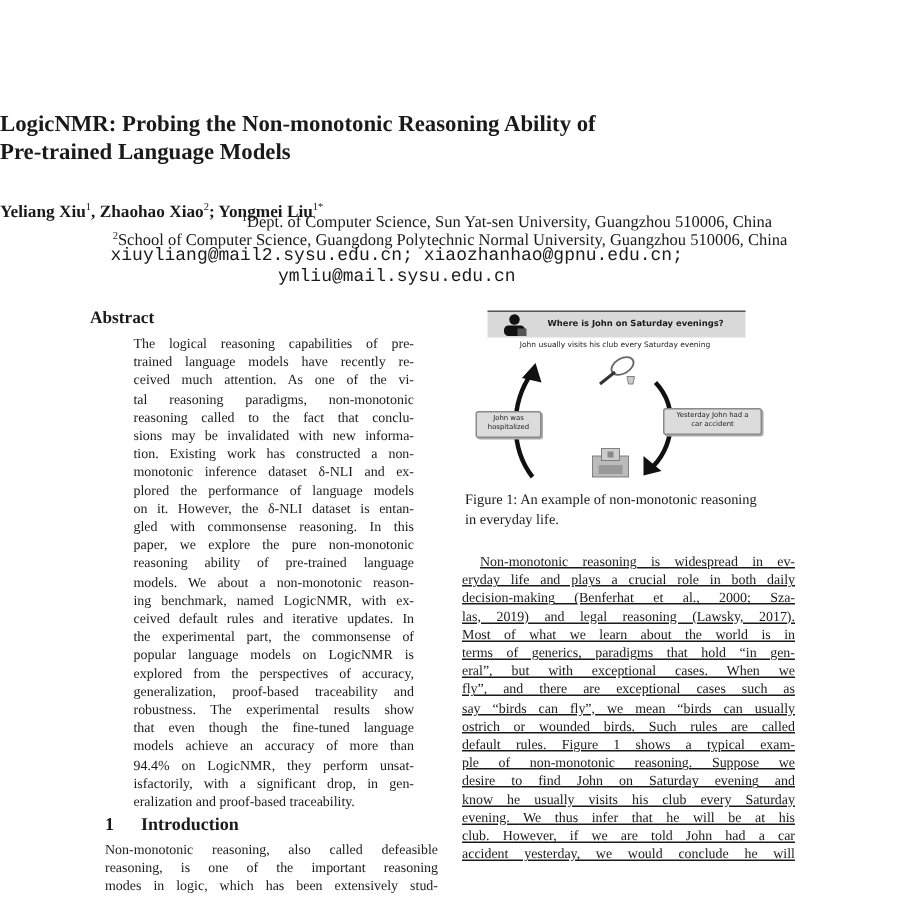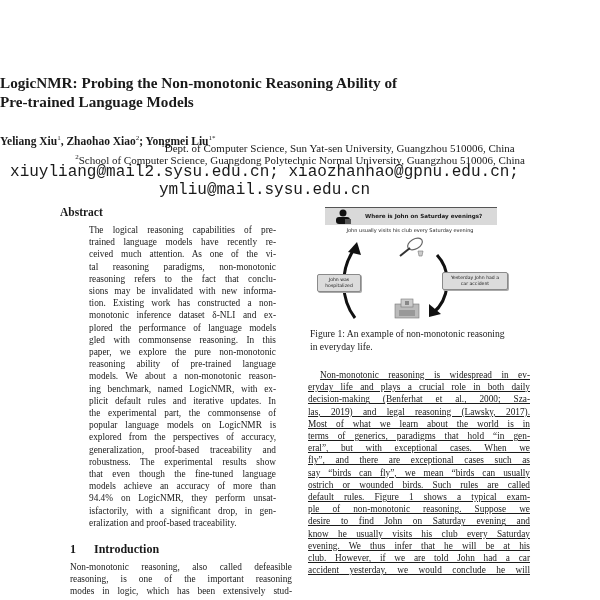--- a/index.html
+++ b/index.html
@@ -2,21 +2,21 @@
 <html><head>
 <meta charset="utf-8">
 <style>
   html, body { margin: 0; padding: 0; background: #ffffff; }
   body { width: 600px; height: 600px; overflow: hidden; position: relative; font-family: "Liberation Serif", "DejaVu Serif", serif; color: #1a1a1a; }
   .title { position: absolute; left: 0; width: 600px; top: 73px; text-align: left; font-weight: bold; font-size: 15.2px; line-height: 19px; }
   .authors { position: absolute; left: 0; width: 544px; top: 134px; text-align: left; font-weight: bold; font-size: 11.5px; }
   .authors sup { font-size: 7px; font-weight: normal; }
   .affil { position: absolute; left: 0; width: 600px; text-align: center; font-size: 11px; line-height: 13px; }
   .affil sup { font-size: 7px; }
-  .emails { position: absolute; left: 0; width: 529px; top: 163px; text-align: center; font-family: "Liberation Mono", "DejaVu Sans Mono", monospace; font-size: 16px; }
+  .emails { position: absolute; left: 0; width: 529px; top: 163px; text-align: center; font-family: "Liberation Mono", "DejaVu Sans Mono", monospace; font-size: 12px; }
   .abs-head { position: absolute; left: 60px; width: 230px; top: 206px; text-align: left; font-weight: bold; font-size: 11.5px; }
   .abs-body { position: absolute; left: 89px; width: 187px; top: 224px; font-size: 9.3px; line-height: 12.2px; text-align: justify; }
   .abs-body .line { display: block; white-space: nowrap; text-align-last: justify; text-align: justify; }
   .abs-body .line.last { text-align-last: left; }
   .sec-head { position: absolute; left: 70px; top: 542px; font-weight: bold; font-size: 12px; }
   .sec-head .num { display: inline-block; width: 24px; }
   .col-text { position: absolute; font-size: 9.3px; line-height: 12.2px; }
   .col-text .line { display: block; white-space: nowrap; text-align: justify; text-align-last: justify; }
   .col-left { left: 70px; width: 222px; top: 561px; }
   .col-right { left: 308px; width: 222px; top: 369px; text-decoration: underline; }
@@ -51,31 +51,32 @@
 </div>
 
 <div class="emails">xiuyliang@mail2.sysu.edu.cn; xiaozhanhao@gpnu.edu.cn; ymliu@mail.sysu.edu.cn</div>
 
 <div class="abs-head">Abstract</div>
 <div class="abs-body">
   <span class="line">The logical reasoning capabilities of pre-</span>
   <span class="line">trained language models have recently re-</span>
   <span class="line">ceived much attention. As one of the vi-</span>
   <span class="line">tal reasoning paradigms, non-monotonic</span>
-  <span class="line">reasoning refers to the fact that conclu-</span>
+  <span class="line">reasoning called to the fact that conclu-</span>
   <span class="line">sions may be invalidated with new informa-</span>
   <span class="line">tion. Existing work has constructed a non-</span>
   <span class="line">monotonic inference dataset δ-NLI and ex-</span>
   <span class="line">plored the performance of language models</span>
+  <span class="line">on it. However, the δ-NLI dataset is entan-</span>
   <span class="line">gled with commonsense reasoning. In this</span>
   <span class="line">paper, we explore the pure non-monotonic</span>
   <span class="line">reasoning ability of pre-trained language</span>
   <span class="line">models. We about a non-monotonic reason-</span>
   <span class="line">ing benchmark, named LogicNMR, with ex-</span>
-  <span class="line">plicit default rules and iterative updates. In</span>
+  <span class="line">ceived default rules and iterative updates. In</span>
   <span class="line">the experimental part, the commonsense of</span>
   <span class="line">popular language models on LogicNMR is</span>
   <span class="line">explored from the perspectives of accuracy,</span>
   <span class="line">generalization, proof-based traceability and</span>
   <span class="line">robustness. The experimental results show</span>
   <span class="line">that even though the fine-tuned language</span>
   <span class="line">models achieve an accuracy of more than</span>
   <span class="line">94.4% on LogicNMR, they perform unsat-</span>
   <span class="line">isfactorily, with a significant drop, in gen-</span>
   <span class="line last">eralization and proof-based traceability.</span>

